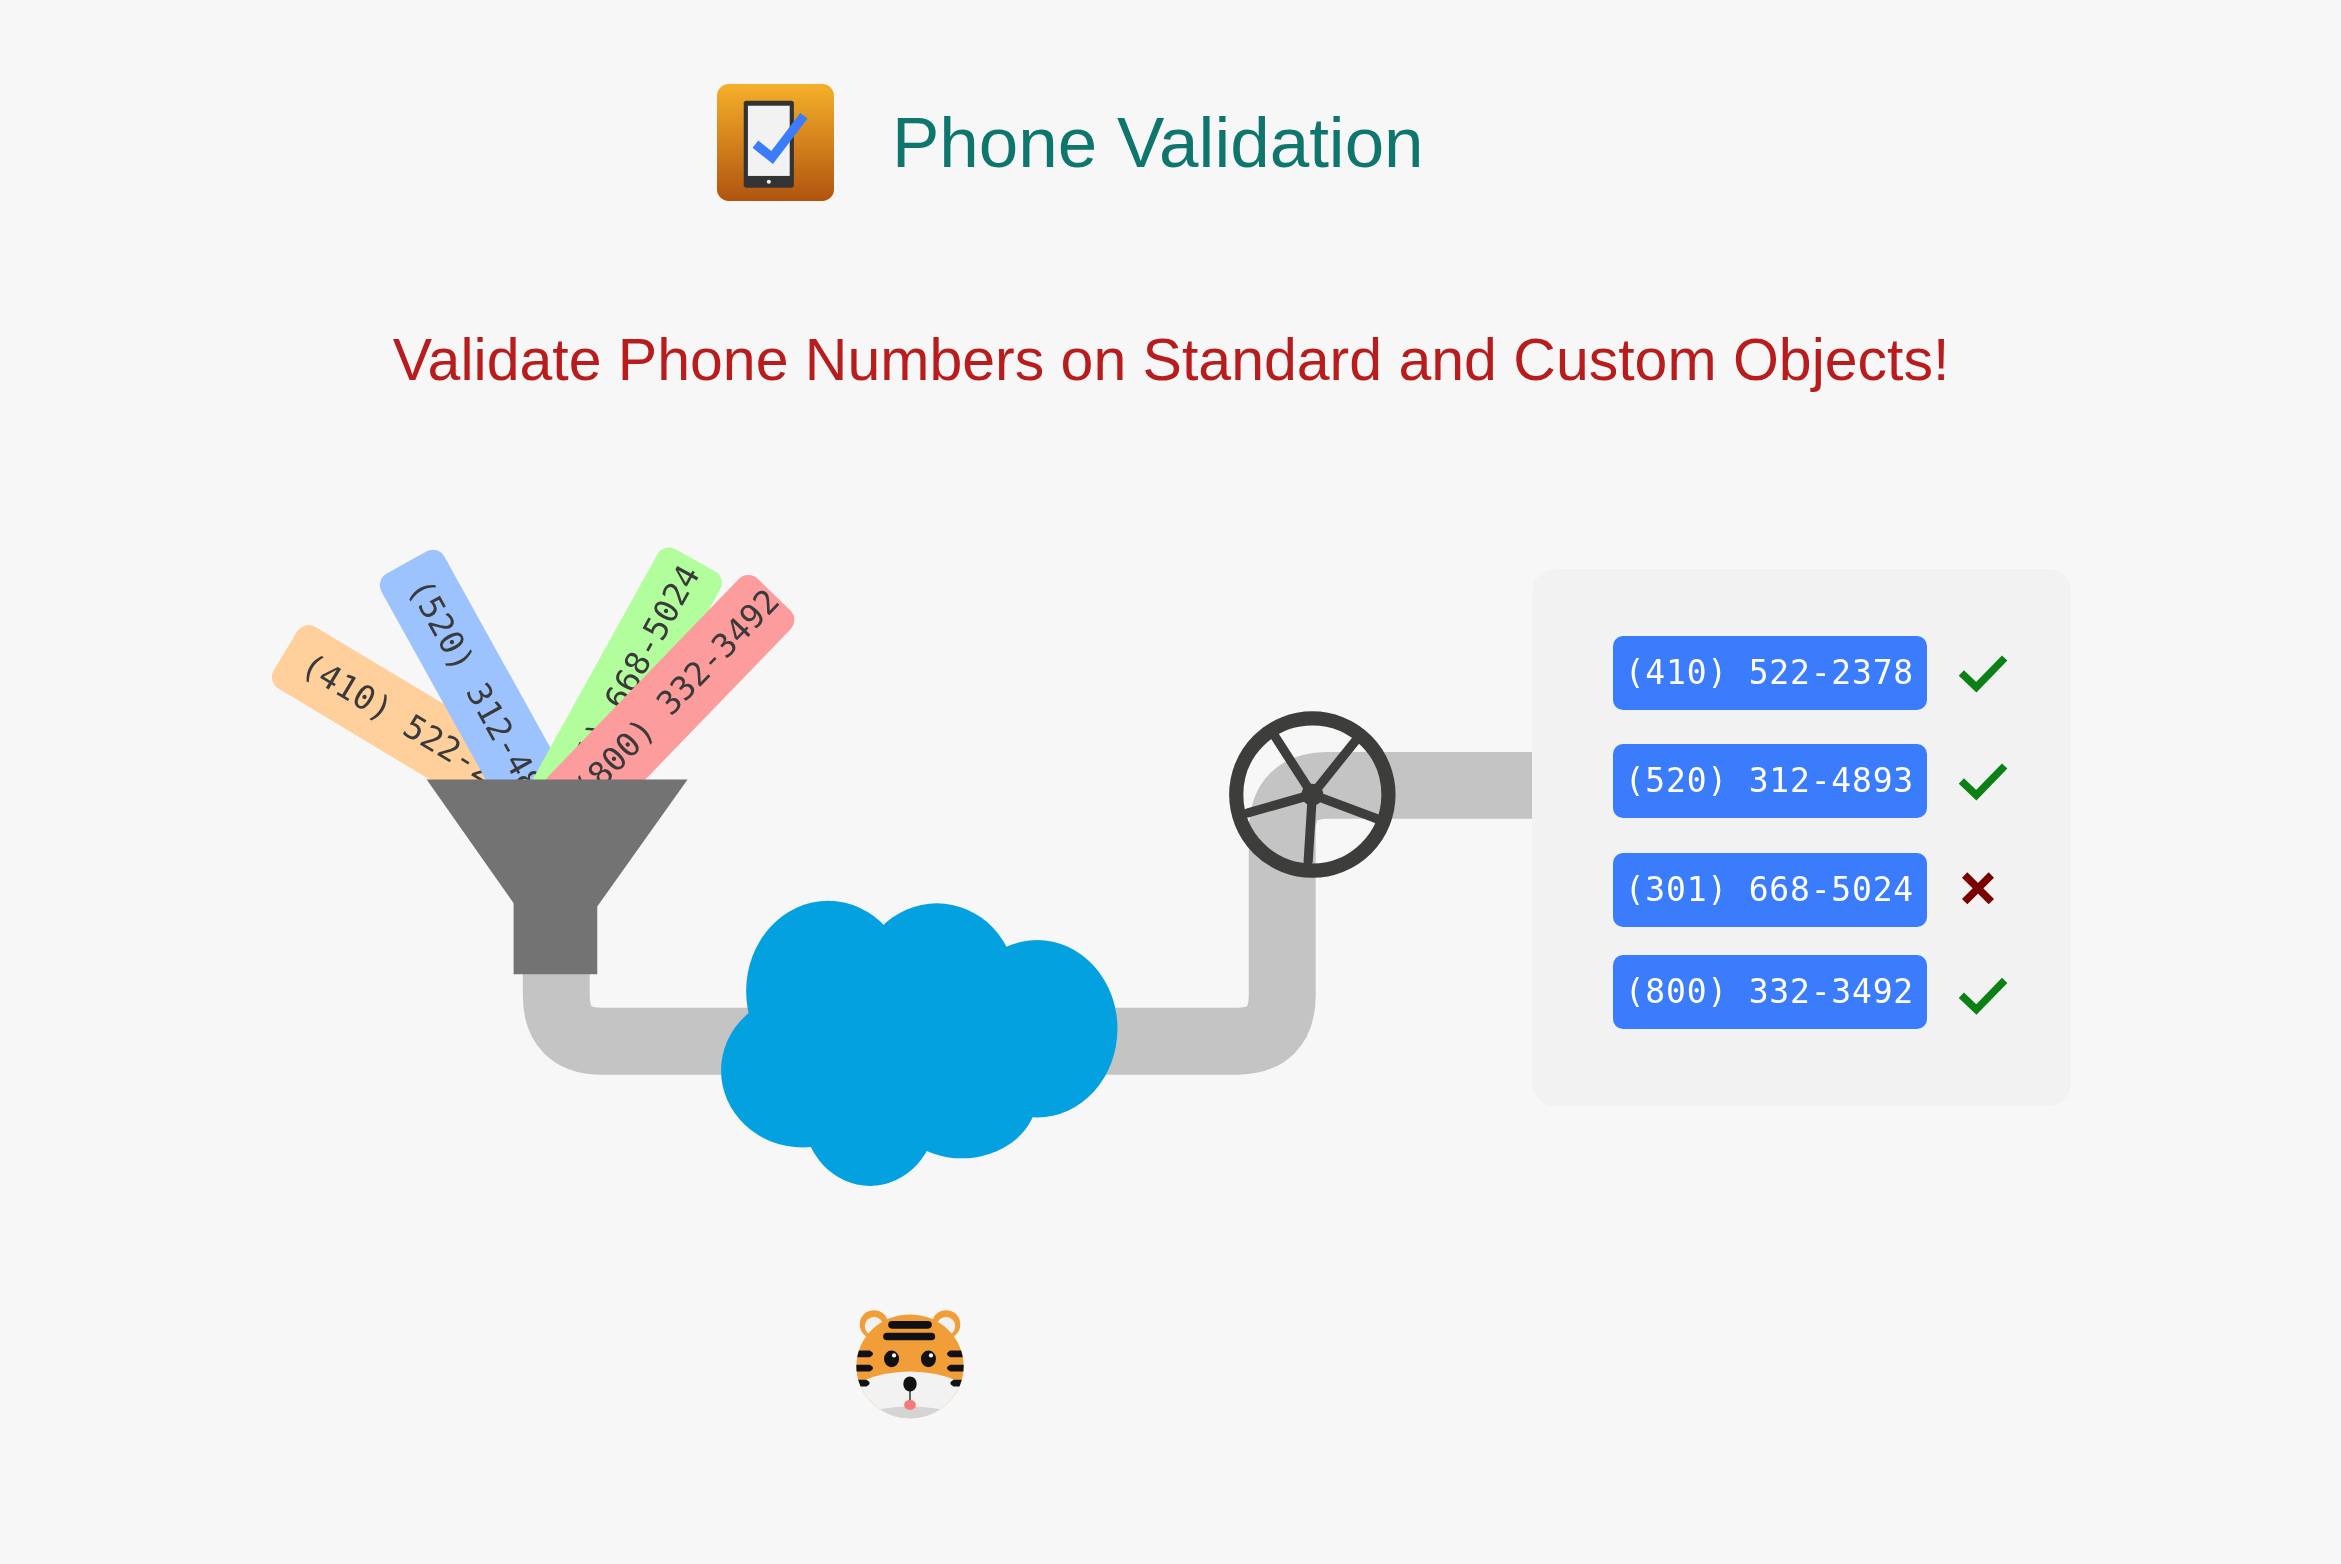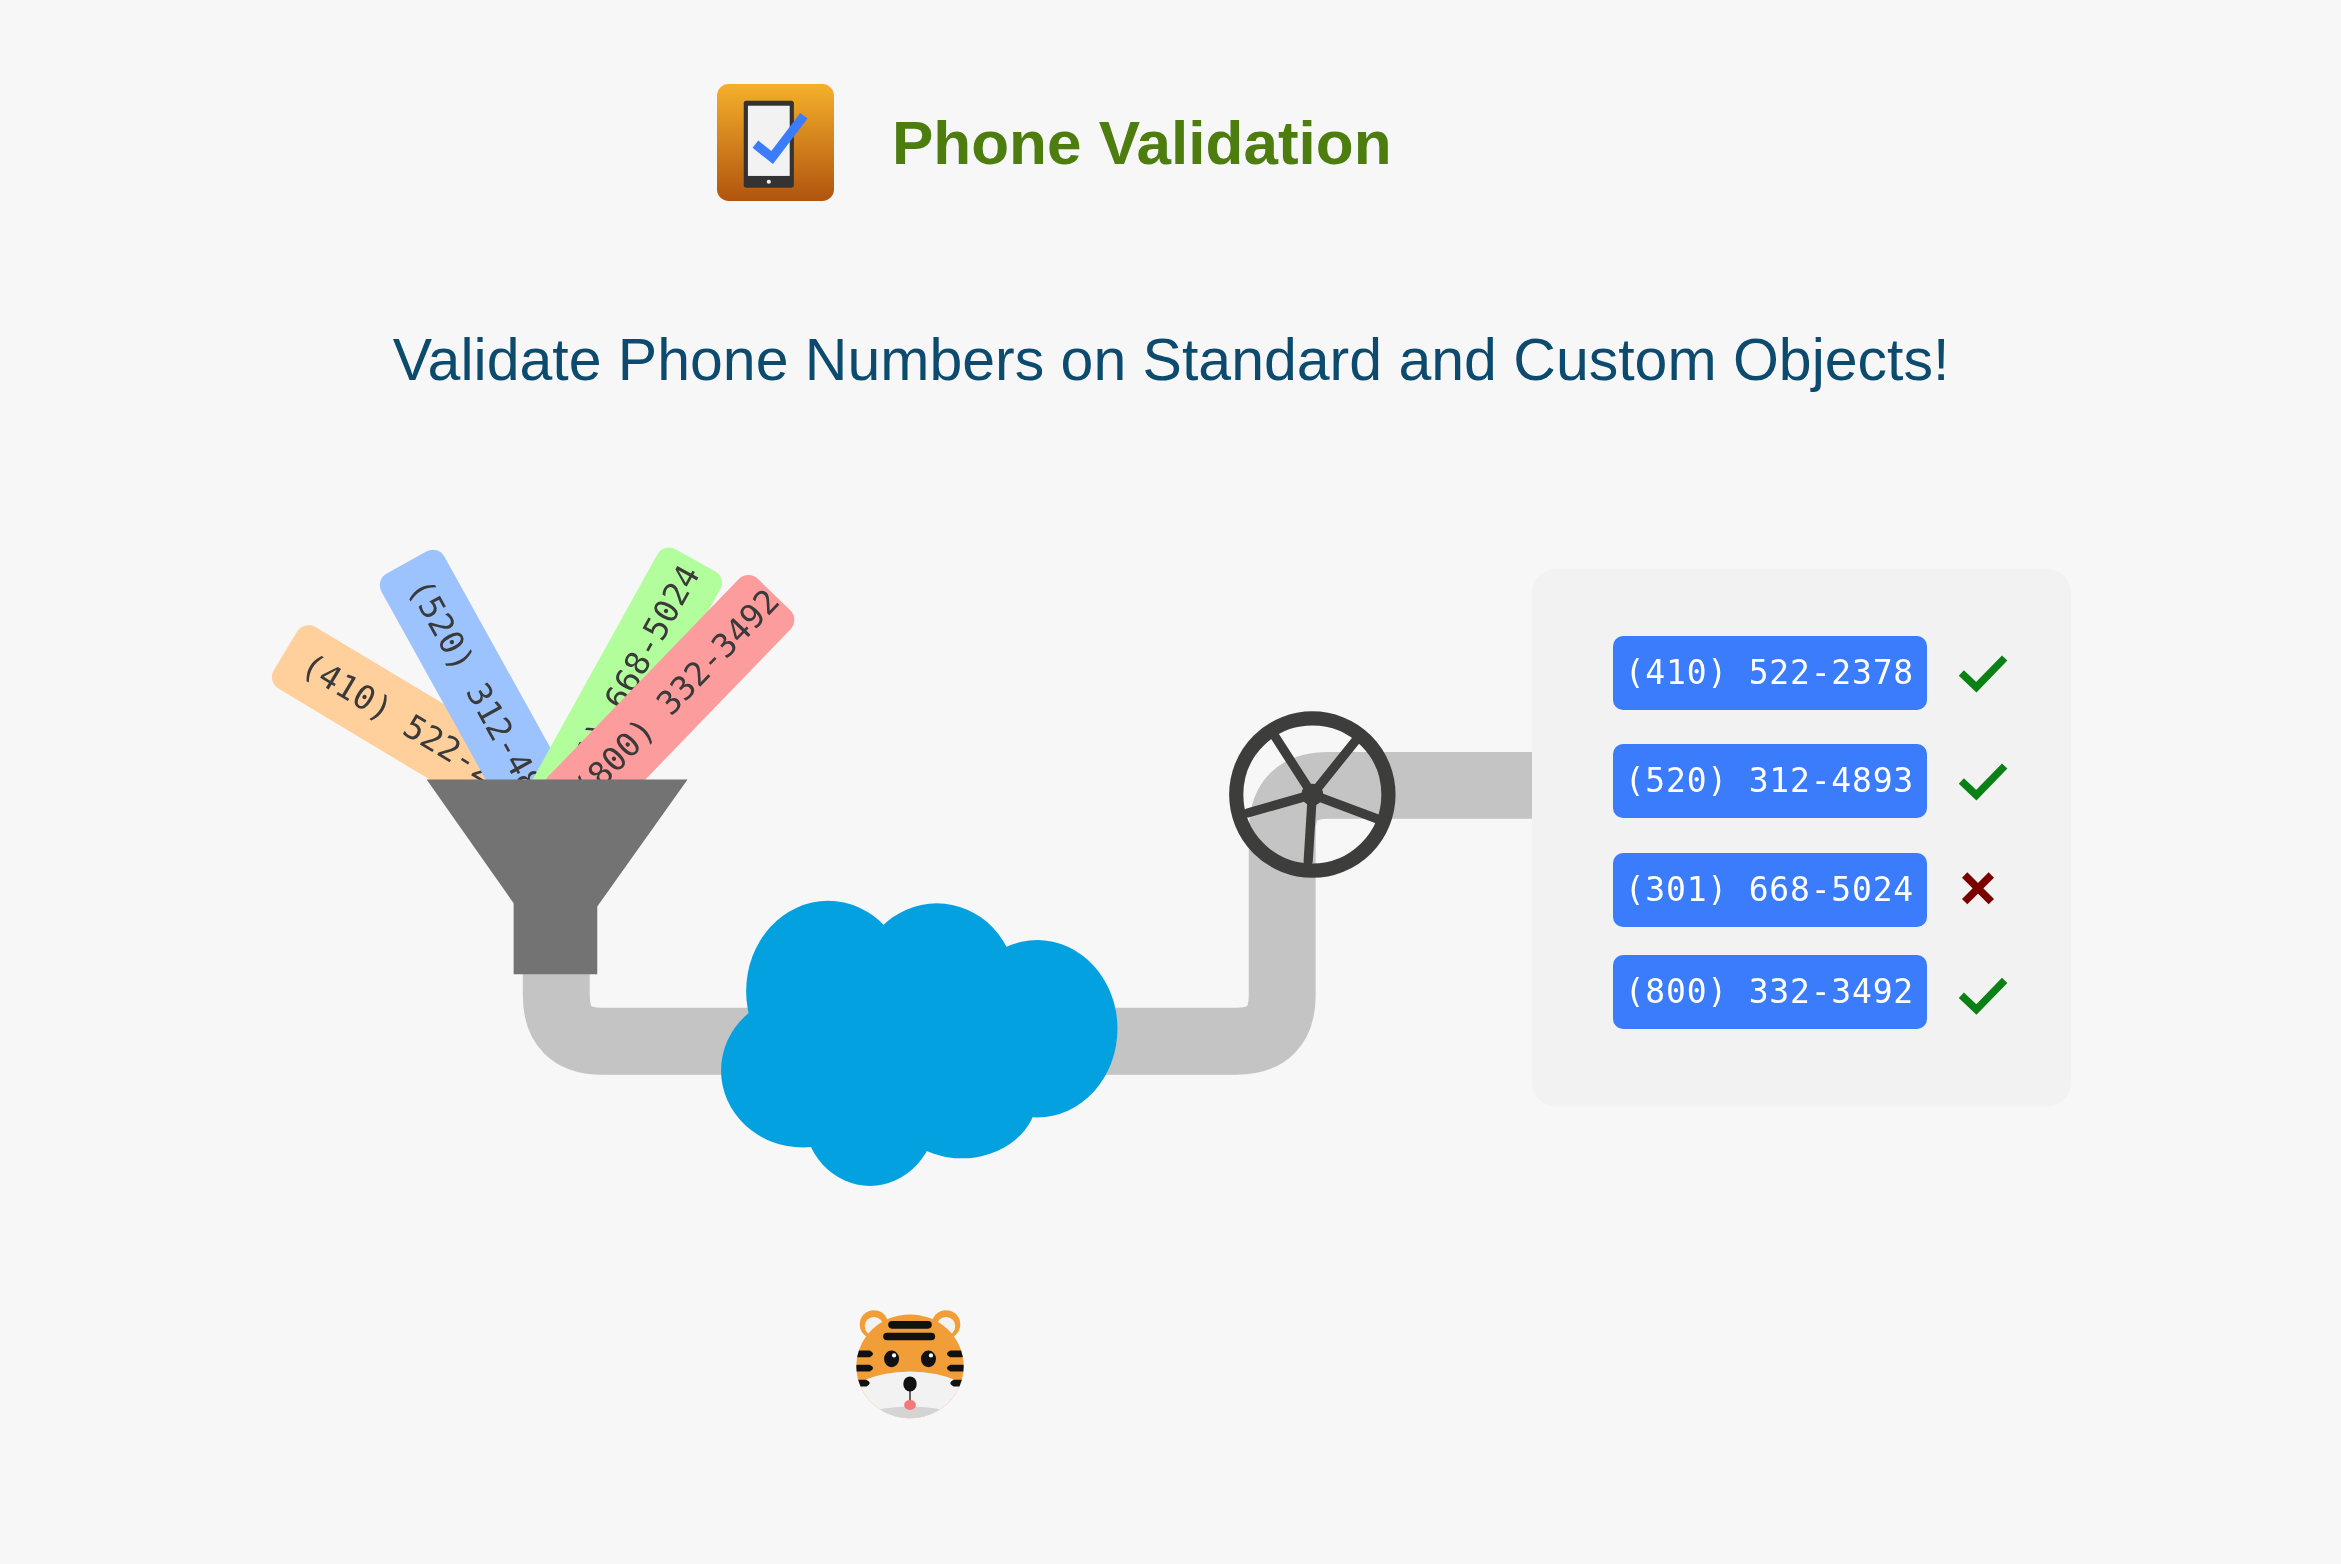--- a/index.html
+++ b/index.html
@@ -11,27 +11,27 @@
     overflow: hidden;
     font-family: "Liberation Sans", "DejaVu Sans", sans-serif;
     color: #333333;
   }
   .abs { position: absolute; }
 
   
   #app-icon { left: 717px; top: 84px; width: 117px; height: 117px; }
   #title {
     left: 892px; top: 84px; height: 117px;
-    font-size: 62px; line-height: 117px; white-space: nowrap;
-    color: #4d7c0f; letter-spacing: 0px; font-weight: bold;
+    font-size: 71px; line-height: 117px; white-space: nowrap;
+    color: #0f766e; letter-spacing: 0px;
   }
   #subtitle {
     left: 0; width: 2342px; top: 318px; height: 84px;
     text-align: center; font-size: 59px; line-height: 84px;
-    color: #0c4a6e; white-space: nowrap;
+    color: #b91c1c; white-space: nowrap;
   }
 
   
   #diagram { left: 0; top: 0; width: 2342px; height: 1564px; }
 
   
   .strip {
     position: absolute;
     height: 72px;
     border-radius: 13.4px;

